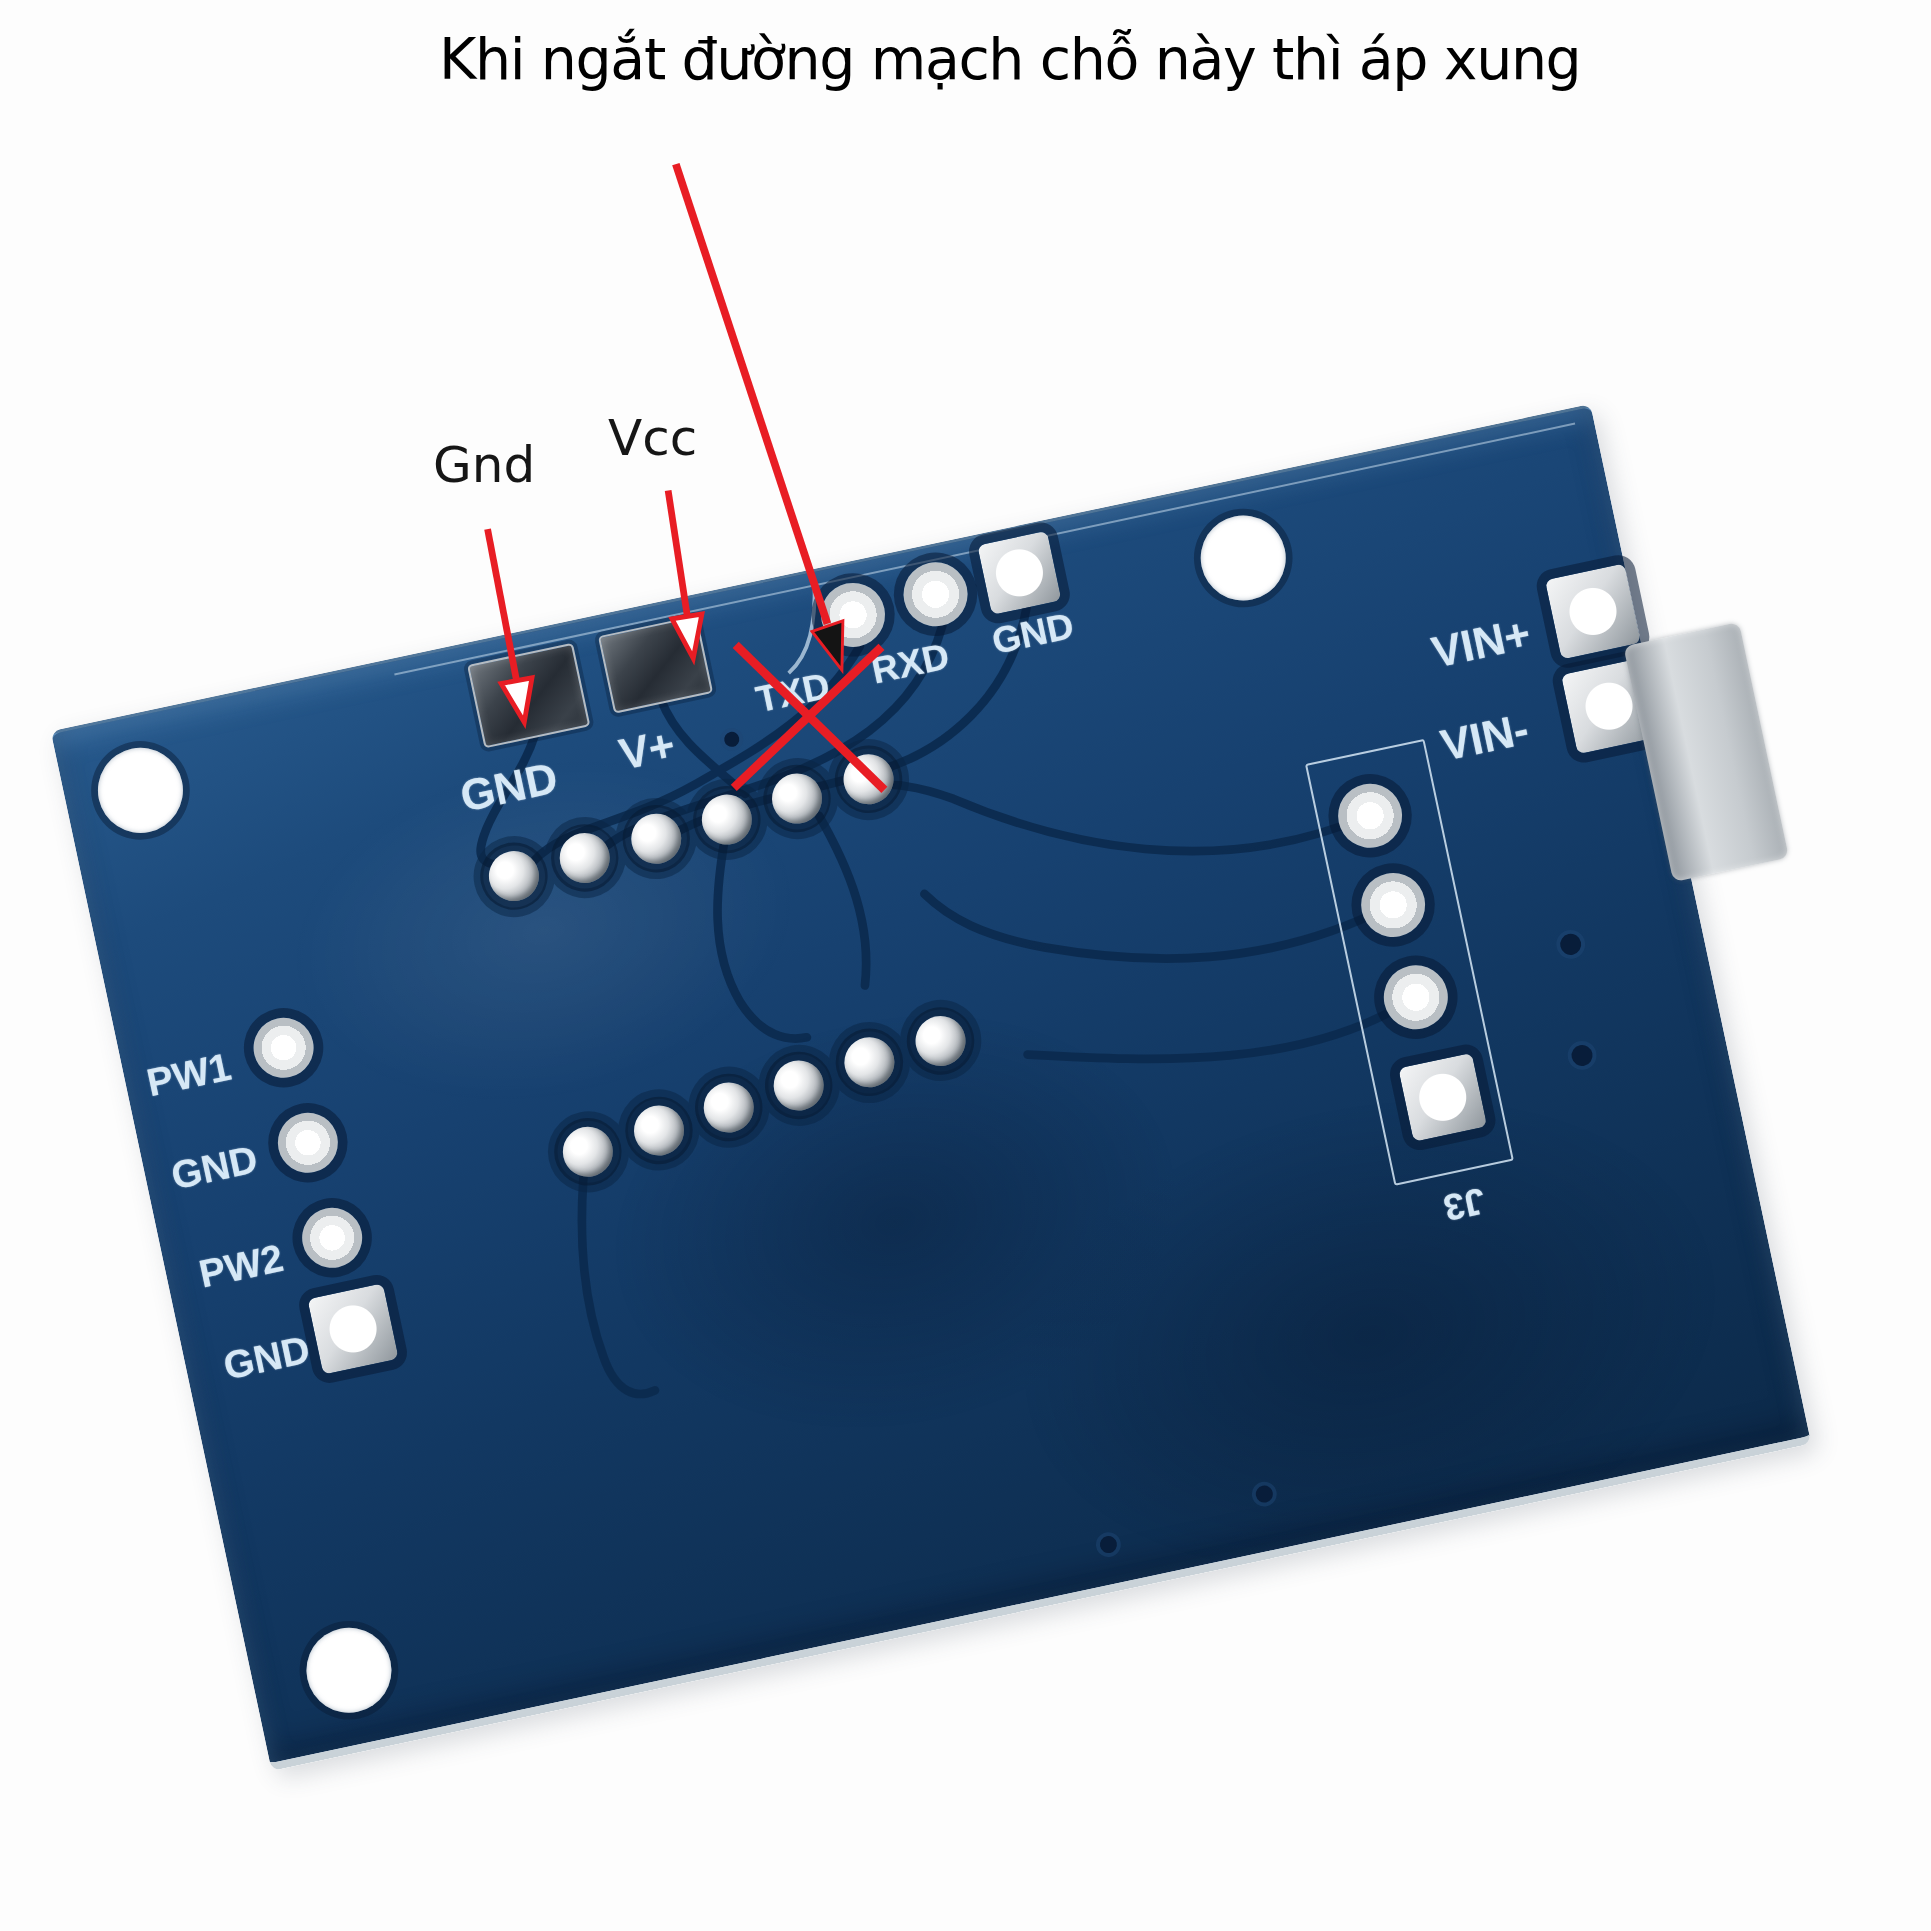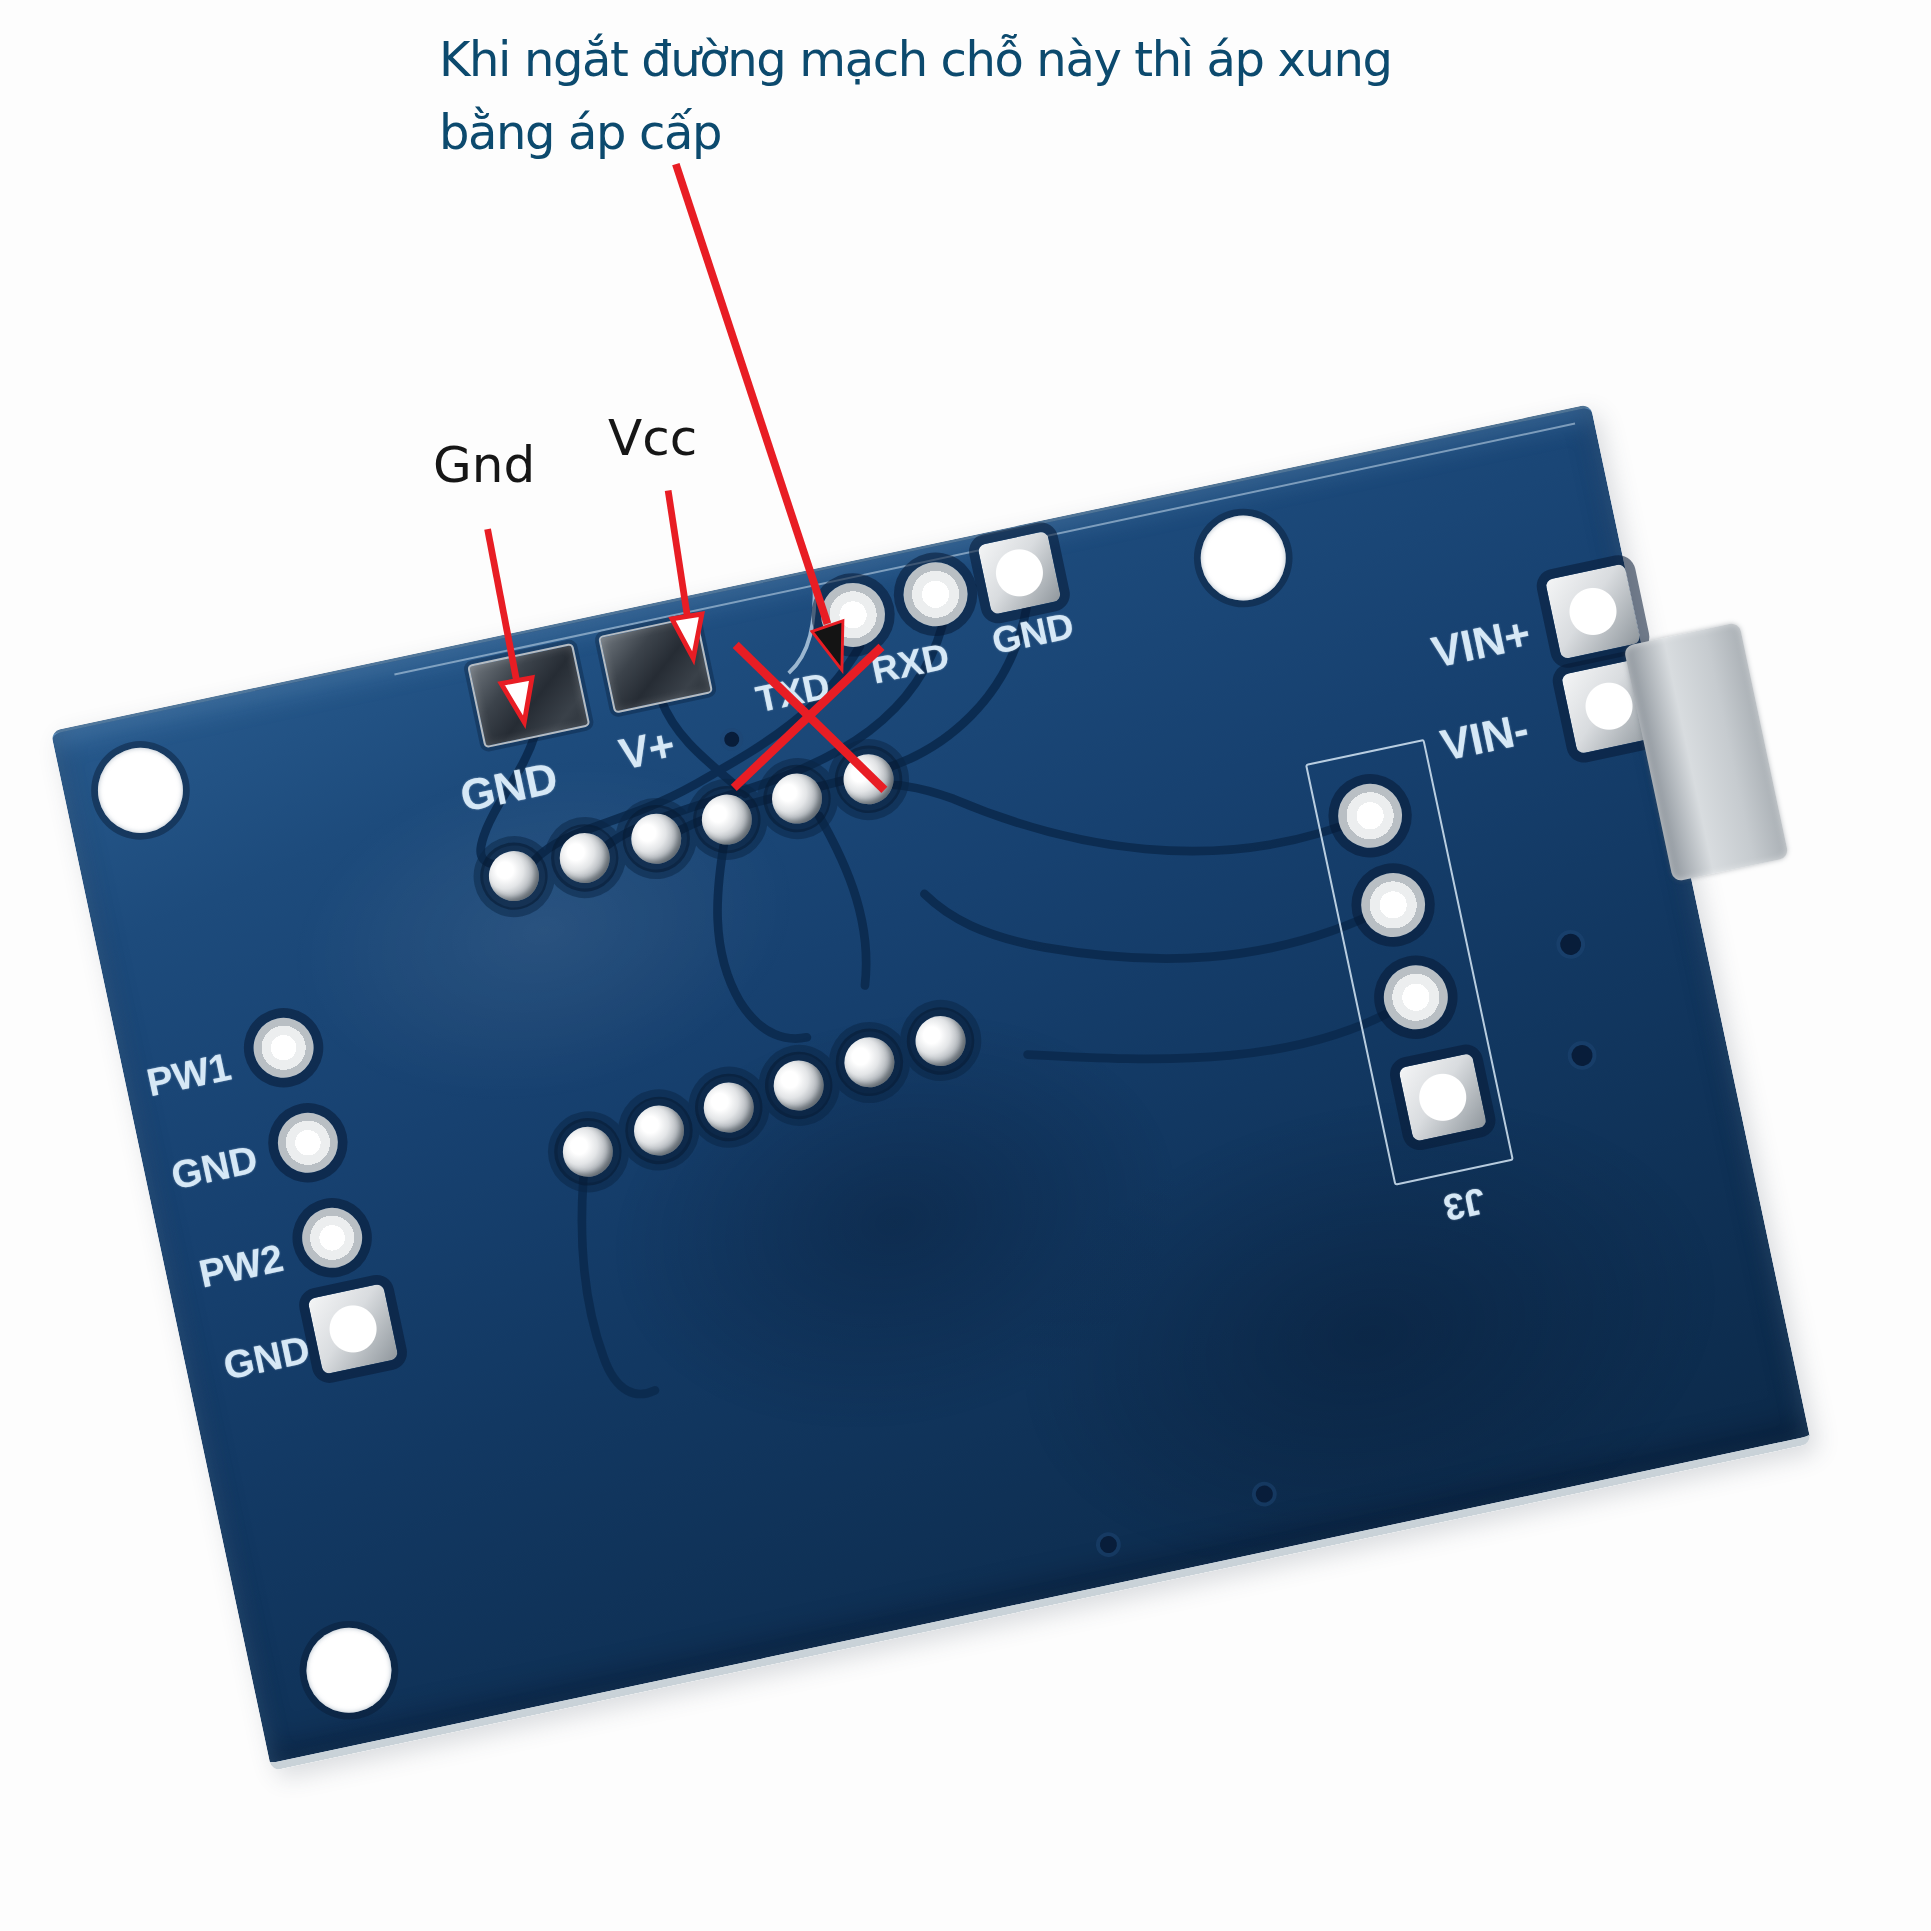--- a/index.html
+++ b/index.html
@@ -1,21 +1,21 @@
 <!DOCTYPE html>
 <html><head>
 <meta charset="utf-8">
 <style>
   html,body{margin:0;padding:0;background:#ffffff;}
   .stage{position:relative;width:1931px;height:1931px;background:#fdfdfd;overflow:hidden;
          font-family:"Liberation Sans",sans-serif;}
 
   
-  .caption{position:absolute;left:439px;top:23px;z-index:20;color:#0c4a6e;
-           font-family:"DejaVu Sans",sans-serif;font-size:48px;line-height:73px;letter-spacing:-1.4px;}
+  .caption{position:absolute;left:439px;top:23px;z-index:20;color:#000000;
+           font-family:"DejaVu Sans",sans-serif;font-size:57px;line-height:73px;letter-spacing:-1.4px;text-align:center;}
   .pointer-label{position:absolute;z-index:20;color:#161616;
                  font-family:"DejaVu Sans",sans-serif;font-size:50px;}
   .lbl-gnd{left:433px;top:436px;}
   .lbl-vcc{left:608px;top:409px;}
   .overlay{position:absolute;left:0;top:0;z-index:30;pointer-events:none;}
 
   
   .board{position:absolute;left:144px;top:556px;width:1574px;height:1052px;z-index:10;
          transform:rotate(-12deg);transform-origin:50% 50%;
          background:linear-gradient(168deg,#27598c 0%,#1d4b7c 16%,#174170 38%,#123862 60%,#0f3156 80%,#0c2a4a 100%);
@@ -158,21 +158,20 @@
     <div class="blob" style="left:413px;top:495px;width:50px;height:50px;"></div>
     <div class="blob" style="left:487px;top:489px;width:50px;height:50px;"></div>
     <div class="blob" style="left:560px;top:481px;width:50px;height:50px;"></div>
     <div class="blob" style="left:633px;top:474px;width:50px;height:50px;"></div>
     <div class="blob" style="left:707px;top:466px;width:50px;height:50px;"></div>
     <div class="blob" style="left:781px;top:460px;width:50px;height:50px;"></div>
   </div>
 
   <div class="caption">
     <div>Khi ngắt đường mạch chỗ này thì áp xung</div>
-    <div>bằng áp cấp</div>
   </div>
   <div class="pointer-label lbl-gnd">Gnd</div>
   <div class="pointer-label lbl-vcc">Vcc</div>
 
   <svg class="overlay" width="1931" height="1931" viewBox="0 0 2000 2000">
     <g>
       <line x1="505" y1="548" x2="535" y2="705" stroke="#e81d24" stroke-width="7"></line>
       <polygon points="543,748 519,708 551,702" fill="#ffffff" stroke="#e81d24" stroke-width="5"></polygon>
     </g>
     <g>

